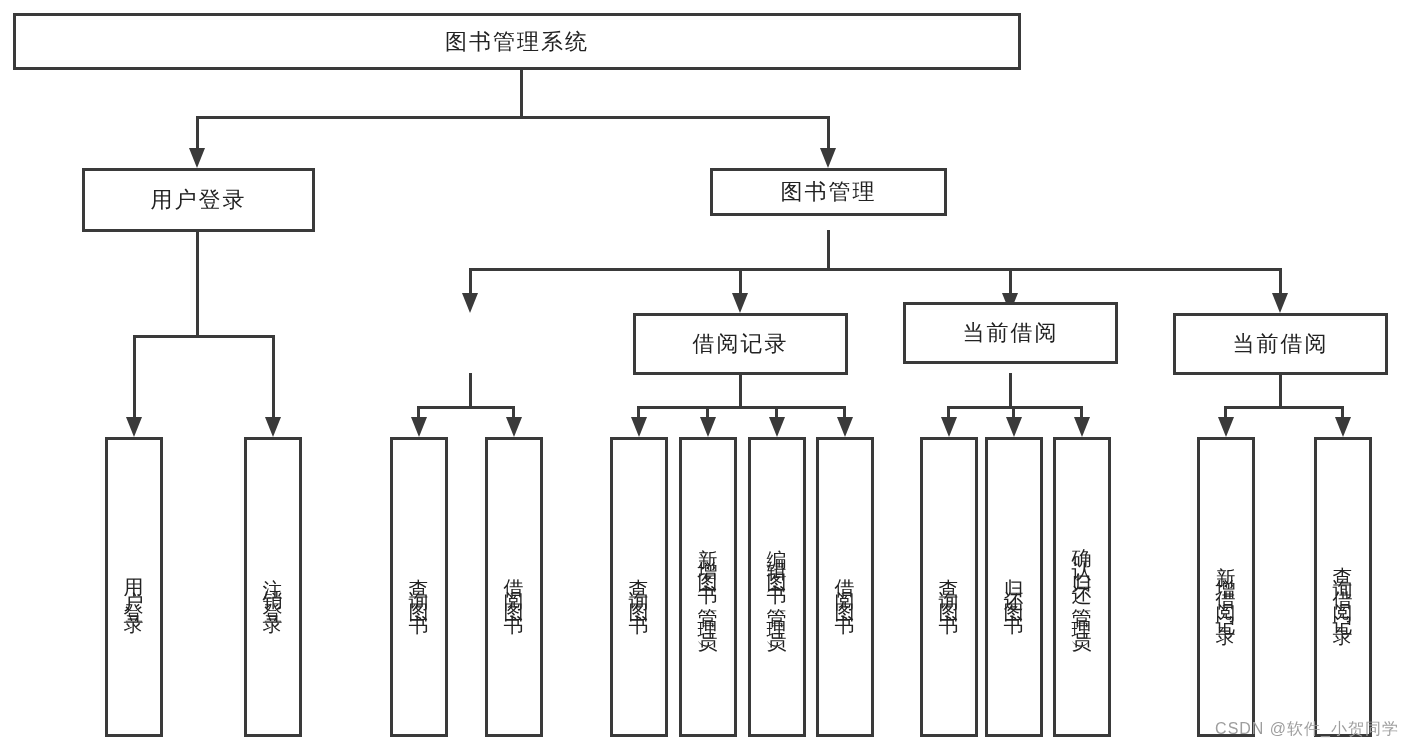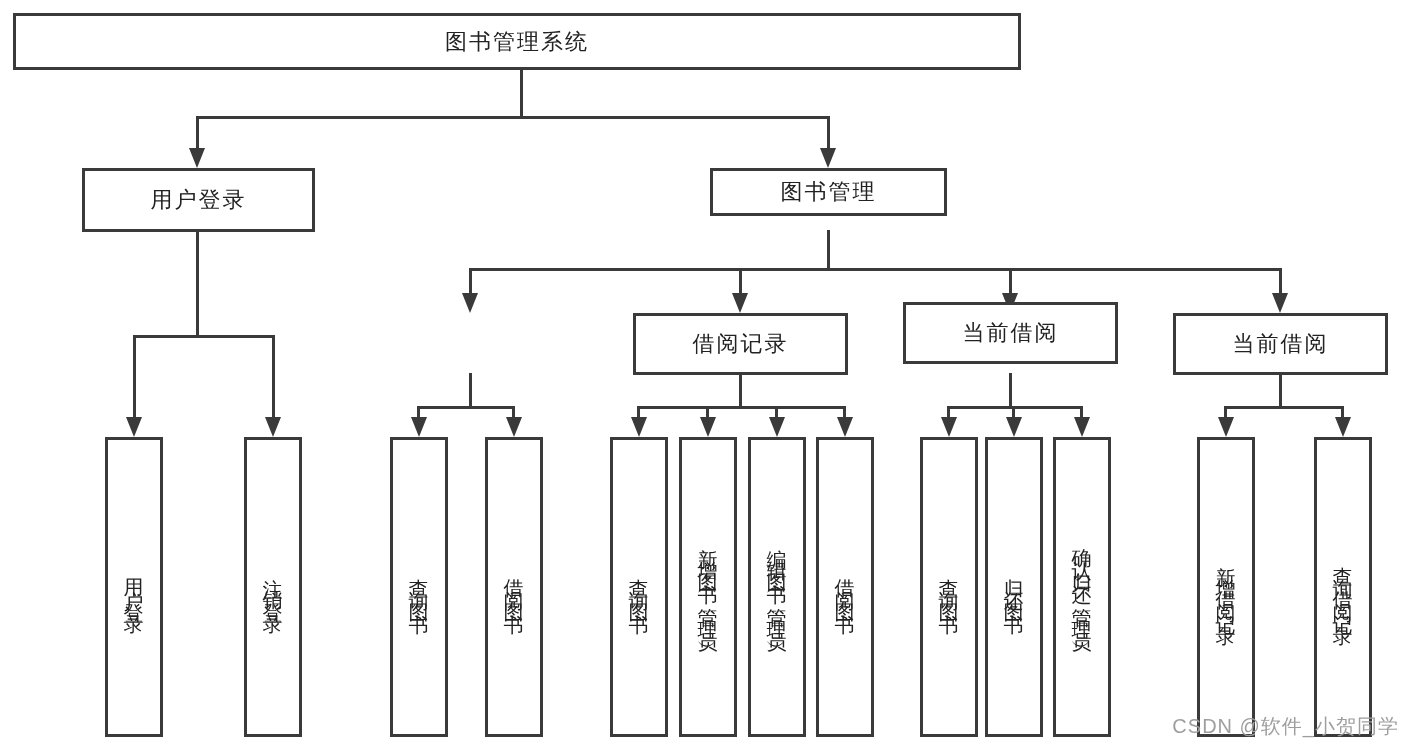--- a/index.html
+++ b/index.html
@@ -21,21 +21,21 @@
   }
   .vl { position:absolute; width:3px; background:#3a3a3a; z-index:1; }
   .hl { position:absolute; height:3px; background:#3a3a3a; z-index:1; }
   .ah {
     position:absolute; width:0; height:0; z-index:1;
     border-left:8px solid transparent; border-right:8px solid transparent;
     border-top:20px solid #3a3a3a;
   }
   .watermark {
     position:absolute; right:6px; bottom:7px; z-index:5;
-    font-size:20px; letter-spacing:1px; color:#9e9e9e; white-space:nowrap;
+    font-size:16px; letter-spacing:1px; color:#9e9e9e; white-space:nowrap;
   }
 </style>
 </head>
 <body>
 
 <div class="canvas">
 
   <div class="box h" style="left:13px;top:13px;width:1008px;height:57px">图书管理系统</div>
 
   <i class="vl" style="left:520px;top:68px;height:50px"></i>

